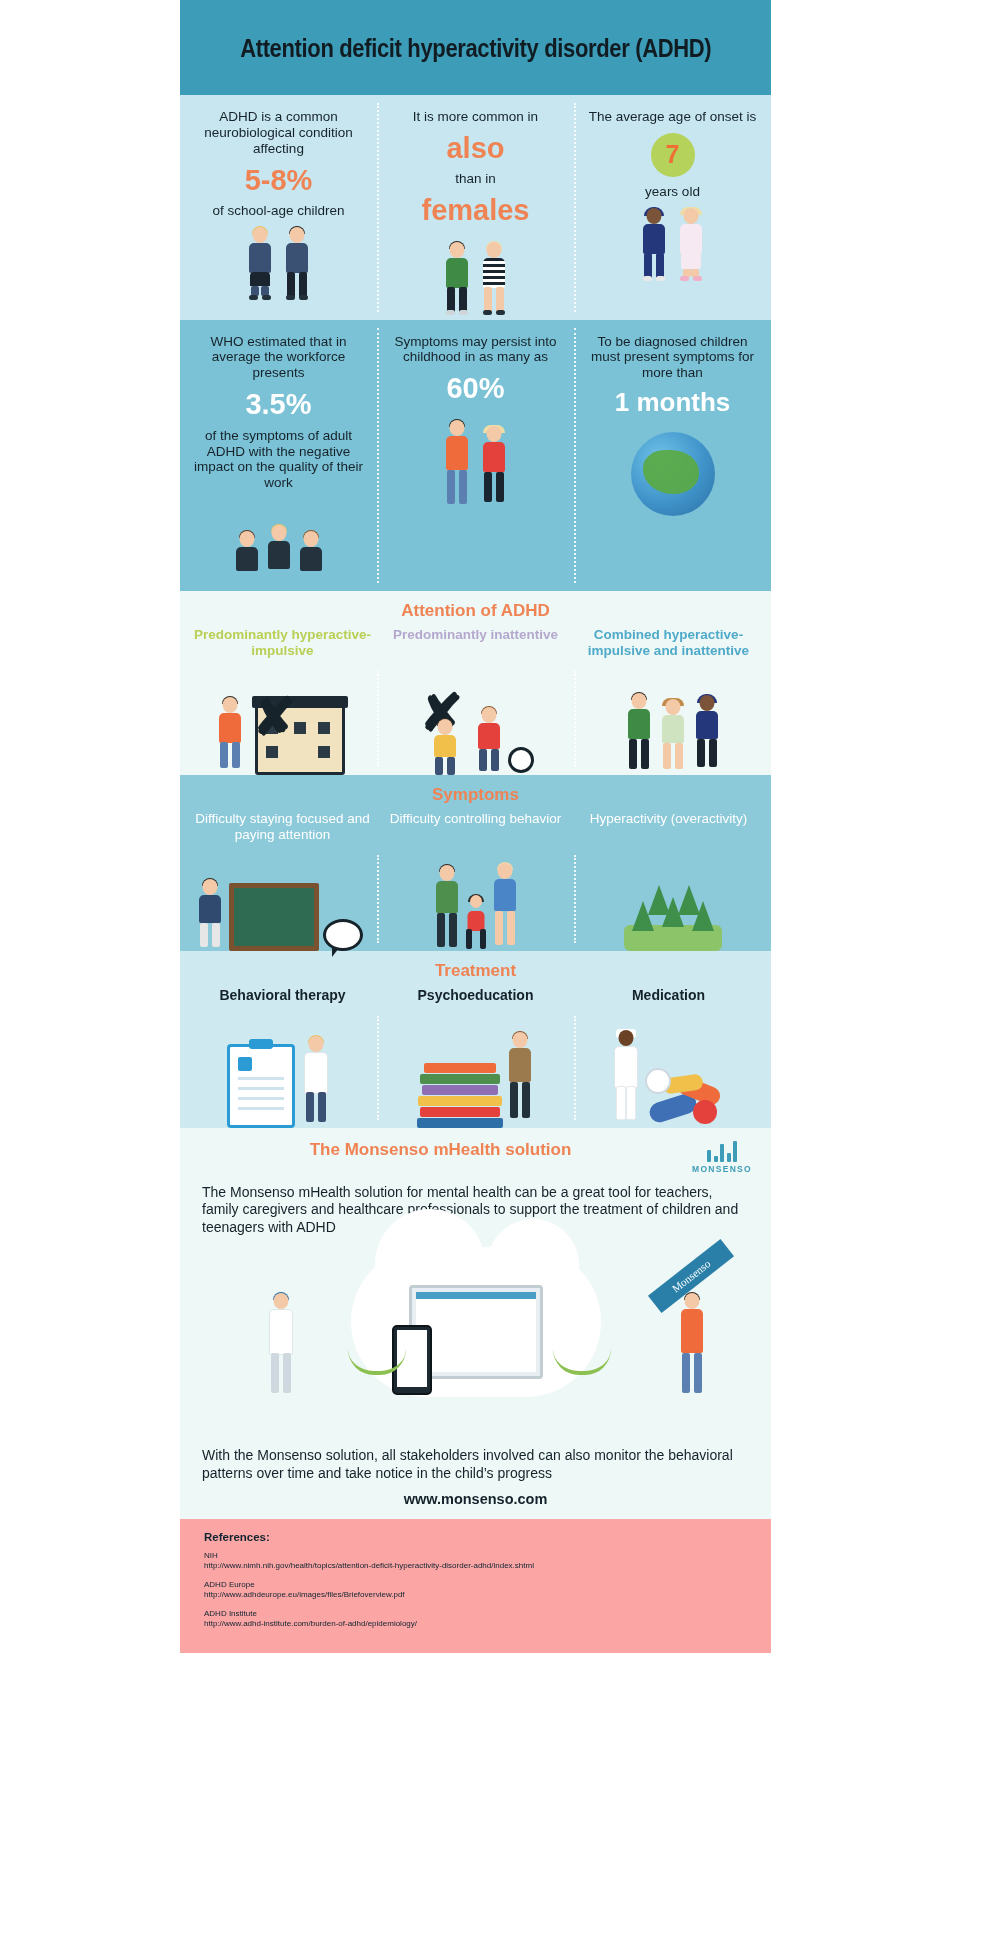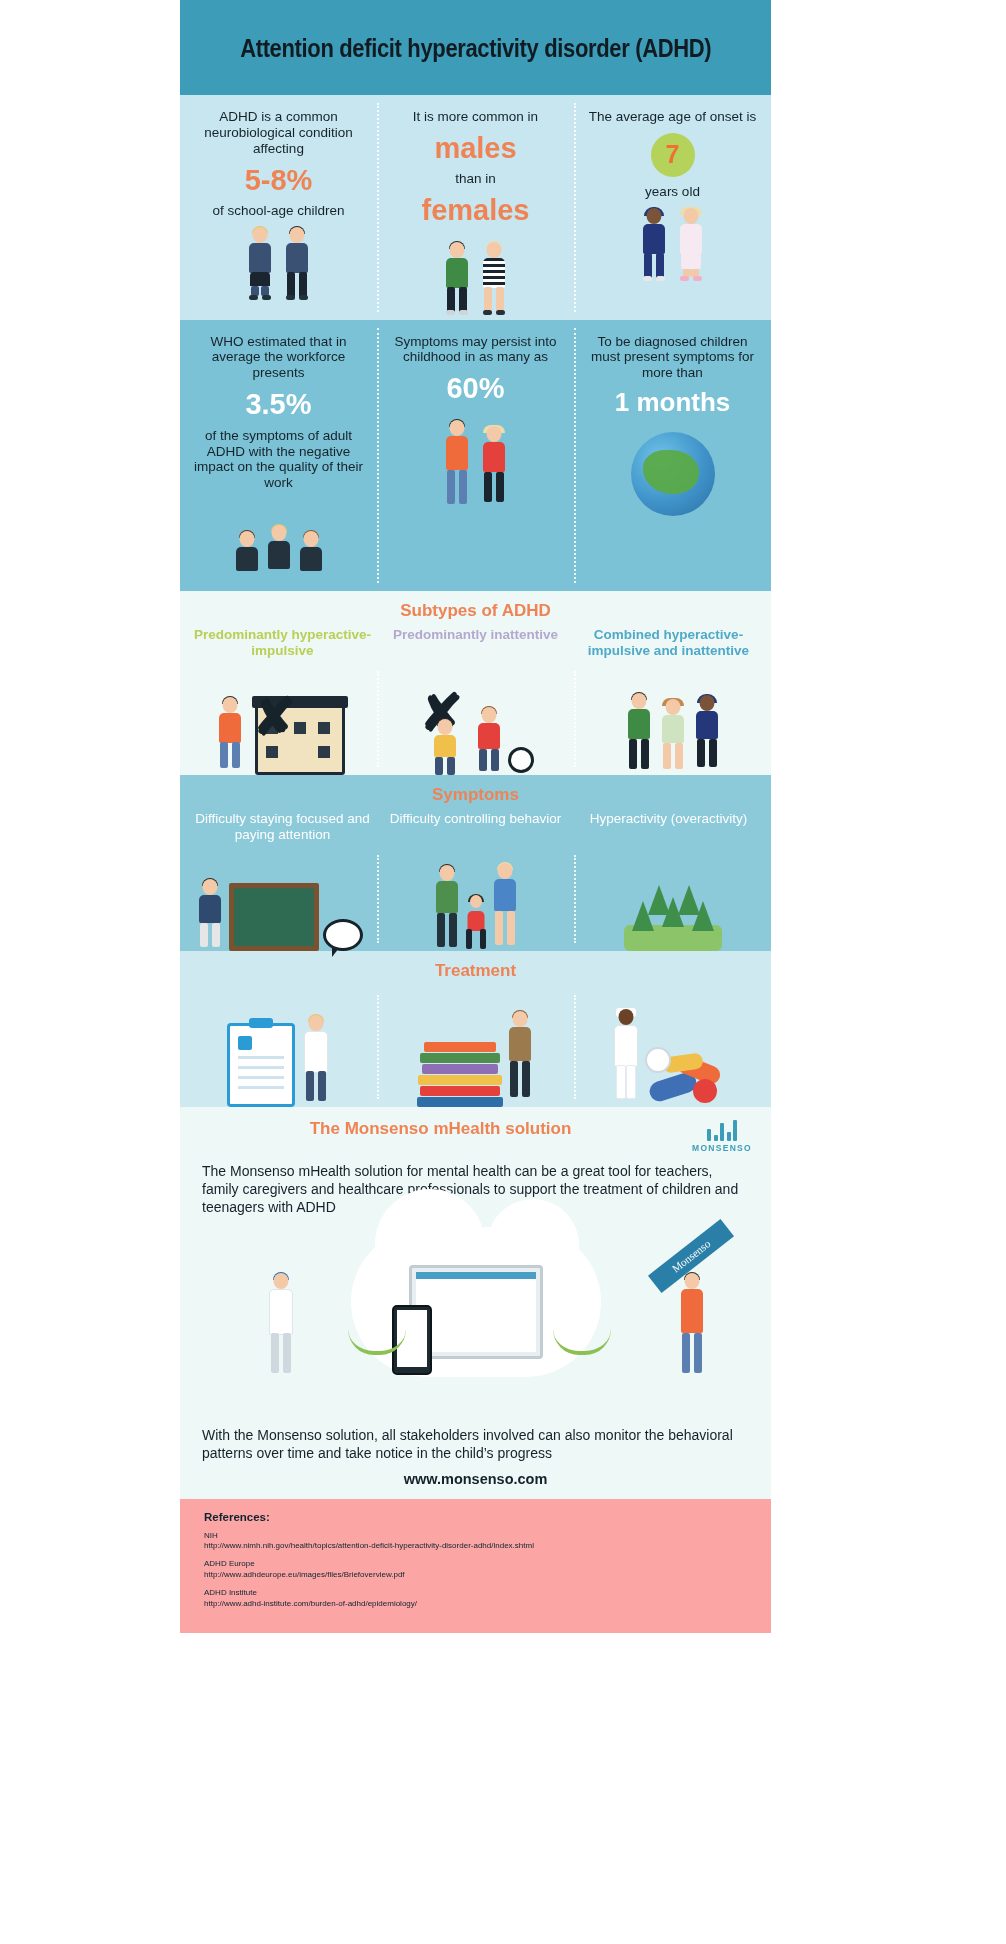--- a/index.html
+++ b/index.html
@@ -151,21 +151,21 @@
                 <span class="r" style="background:#1b2530"></span>
               <i class="shoe l"></i>
                 <i class="shoe r"></i>
               </div>
           </div>
         </div>
       </div>
 
       <div class="cell">
         <div class="t">It is more common in</div>
-        <div class="big">males</div>
+        <div class="big">also</div>
         <div class="t">than in</div>
         <div class="big">females</div>
         <div class="art ppl">
           <div class="fig">
             <div class="hair" style="background:#2e2a26"></div>
               <div class="head"></div>
             <div class="body" style="background:#3f8b45"></div>
             <div class="legs">
                 <span class="l" style="background:#1b2530"></span>
                 <span class="r" style="background:#1b2530"></span>
@@ -271,21 +271,21 @@
       <div class="cell">
         <div class="t">To be diagnosed children must present symptoms for more than</div>
         <div class="big white sm">1 months</div>
         <div class="art" style="height:100px;display:flex;align-items:center;justify-content:center">
           <div class="globe"></div>
         </div>
       </div>
     </div>
 
     <div class="band-pale">
-      <div class="sec-title">Subtypes of ADHD</div>
+      <div class="sec-title">Attention of ADHD</div>
       <div class="sub-row">
         <div class="sub-col c-green">Predominantly hyperactive-impulsive</div>
         <div class="sub-col c-purple">Predominantly inattentive</div>
         <div class="sub-col c-blue">Combined hyperactive-impulsive and inattentive</div>
       </div>
       <div class="row" style="height:112px">
         <div class="cell" style="padding:0;display:flex;align-items:flex-end;justify-content:center;gap:2px">
           <div class="fig" style="height:78px">
             <div class="hair" style="background:#2e2a26"></div>
               <div class="head"></div>
@@ -421,20 +421,25 @@
               <i style="left:74px;bottom:20px"></i>
             <i style="left:30px;bottom:36px"></i>
               <i style="left:60px;bottom:36px"></i>
           </div>
         </div>
       </div>
     </div>
 
     <div class="band-treat">
       <div class="sec-title">Treatment</div>
+      <div class="sub-row">
+        <div class="sub-col c-dark">Behavioral therapy</div>
+        <div class="sub-col c-dark">Psychoeducation</div>
+        <div class="sub-col c-dark">Medication</div>
+      </div>
       <div class="row" style="height:120px">
         <div class="cell" style="padding:0;display:flex;align-items:flex-end;justify-content:center;gap:6px">
           <div class="board">
             <div class="ln" style="top:30px"></div>
               <div class="ln" style="top:40px"></div>
             <div class="ln" style="top:50px"></div>
               <div class="ln" style="top:60px"></div>
             <div style="position:absolute;left:8px;top:10px;width:14px;height:14px;background:#2a9bd4;border-radius:2px"></div>
           </div>
           <div class="fig" style="height:92px">

